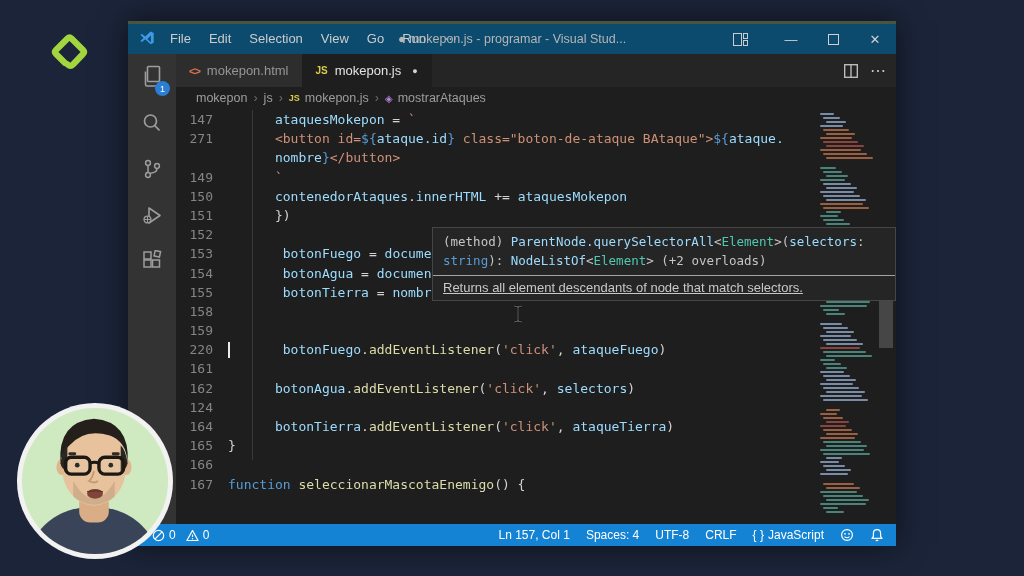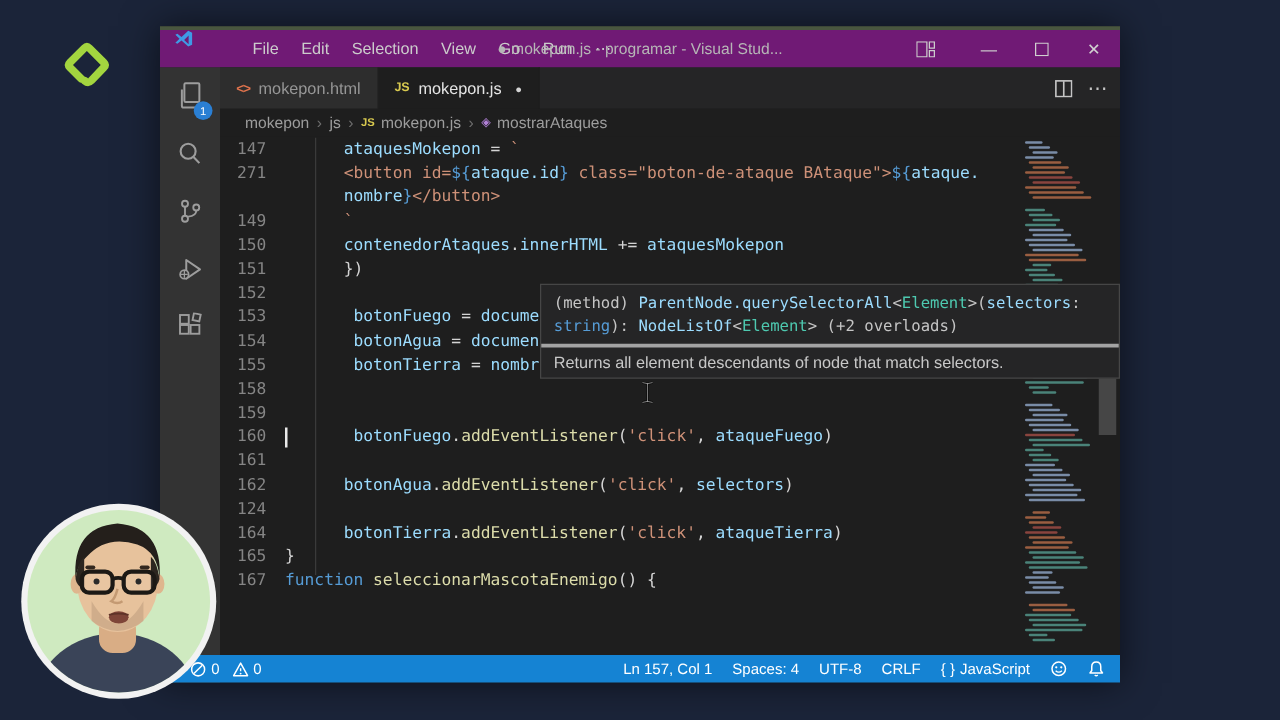--- a/index.html
+++ b/index.html
@@ -5,22 +5,22 @@
   html,body{margin:0;padding:0;background:#10182b;}
   .stage{position:relative;width:1024px;height:576px;background:#1b2439;overflow:hidden;
          font-family:"Liberation Sans",sans-serif;}
   
   .brand{position:absolute;left:46px;top:28px;width:48px;height:50px;}
   
   .vscode{position:absolute;left:128px;top:21px;width:768px;height:525px;background:#1e1e1e;
           box-shadow:0 0 28px rgba(0,0,0,.55);}
   .topline{position:absolute;left:0;top:0;width:100%;height:3px;background:#49563f;}
   
-  .titlebar{position:absolute;left:0;top:3px;width:100%;height:30px;background:#701a75;
-            display:flex;color:#cccccc;font-size:13px;gap:32px;}
+  .titlebar{position:absolute;left:0;top:3px;width:100%;height:30px;background:#0c4a6e;
+            display:flex;align-items:center;color:#cccccc;font-size:13px;}
   .vsc-logo{width:16px;height:16px;margin:0 6px 0 11px;flex:none;}
   .menu-item{padding:0 9px;line-height:30px;cursor:default;}
   .win-title{position:absolute;left:50%;transform:translateX(-50%);top:0;line-height:30px;
              color:#b6b6b6;font-size:12.5px;white-space:nowrap;}
   .tb-right{position:absolute;right:0;top:0;height:30px;display:flex;align-items:center;}
   .layout-ic{margin-right:22px;}
   .win-btn{width:42px;height:30px;display:flex;align-items:center;justify-content:center;
            color:#d0d0d0;font-size:13px;}
   
   .tabbar{position:absolute;left:48px;top:33px;width:720px;height:33px;background:#252526;
@@ -56,22 +56,22 @@
   .indent-guide{position:absolute;left:76px;top:0;width:1px;height:350px;background:#3a3a3a;}
   .caret{position:absolute;left:52px;top:232px;width:2px;height:16px;background:#eaeaea;}
   
   .minimap{position:absolute;left:642px;top:0;width:60px;height:414px;}
   .mm-row{position:absolute;height:2px;border-radius:1px;opacity:.85;}
   .scrollbar-thumb{position:absolute;left:703px;top:188px;width:14px;height:50px;background:rgba(120,120,120,.45);}
   
   .tooltip{position:absolute;left:432px;top:227px;width:464px;background:#252526;
            border:1px solid #464646;box-sizing:border-box;z-index:30;}
   .tt-code{padding:4px 10px 5px 10px;font-family:"DejaVu Sans Mono",monospace;font-size:12.5px;
-           line-height:19px;border-bottom:3px solid #a3a3a3;white-space:pre-wrap;}
-  .tt-desc{padding:4px 10px 5px 10px;font-size:13px;color:#c8c8c8;}
+           line-height:19px;border-bottom:1px solid #a3a3a3;white-space:pre-wrap;}
+  .tt-desc{padding:4px 10px 5px 10px;font-size:13px;color:#c8c8c8;text-decoration:underline;}
   
   .statusbar{position:absolute;left:0;top:503px;width:100%;height:22px;background:#1583d3;
              display:flex;align-items:center;color:#ffffff;font-size:12px;}
   .sb-left{display:flex;align-items:center;gap:10px;padding-left:24px;}
   .sb-right{margin-left:auto;display:flex;align-items:center;gap:16px;padding-right:12px;}
   .sb-item{display:flex;align-items:center;gap:4px;white-space:nowrap;}
   
   .webcam{position:absolute;left:16px;top:402px;width:158px;height:158px;z-index:40;}
   
   .ibeam{position:absolute;left:512px;top:304px;z-index:50;}
@@ -206,26 +206,27 @@
           <div class="code-row"><div class="gutter"></div><div class="code-text">      <span class="tk-var">nombre</span><span class="tk-kw">}</span><span class="tk-str">&lt;/button&gt;</span></div></div>
           <div class="code-row"><div class="gutter">149</div><div class="code-text">      <span class="tk-str">`</span></div></div>
           <div class="code-row"><div class="gutter">150</div><div class="code-text">      <span class="tk-var">contenedorAtaques</span><span class="tk-fg">.</span><span class="tk-var">innerHTML</span><span class="tk-fg"> += </span><span class="tk-var">ataquesMokepon</span></div></div>
           <div class="code-row"><div class="gutter">151</div><div class="code-text">      <span class="tk-fg">})</span></div></div>
           <div class="code-row"><div class="gutter">152</div><div class="code-text"></div></div>
           <div class="code-row"><div class="gutter">153</div><div class="code-text">       <span class="tk-var">botonFuego</span><span class="tk-fg"> = </span><span class="tk-var">docume</span></div></div>
           <div class="code-row"><div class="gutter">154</div><div class="code-text">       <span class="tk-var">botonAgua</span><span class="tk-fg"> = </span><span class="tk-var">documen</span></div></div>
           <div class="code-row"><div class="gutter">155</div><div class="code-text">       <span class="tk-var">botonTierra</span><span class="tk-fg"> = </span><span class="tk-var">nombre</span></div></div>
           <div class="code-row"><div class="gutter">158</div><div class="code-text"></div></div>
           <div class="code-row"><div class="gutter">159</div><div class="code-text"></div></div>
-          <div class="code-row"><div class="gutter">160</div><div class="code-text">       <span class="tk-var">botonFuego</span><span class="tk-fg">.</span><span class="tk-fn">addEventListener</span><span class="tk-fg">(</span><span class="tk-str">'click'</span><span class="tk-fg">, </span><span class="tk-var">ataqueFuego</span><span class="tk-fg">)</span></div></div>
+          <div class="code-row"><div class="gutter">220</div><div class="code-text">       <span class="tk-var">botonFuego</span><span class="tk-fg">.</span><span class="tk-fn">addEventListener</span><span class="tk-fg">(</span><span class="tk-str">'click'</span><span class="tk-fg">, </span><span class="tk-var">ataqueFuego</span><span class="tk-fg">)</span></div></div>
           <div class="code-row"><div class="gutter">161</div><div class="code-text"></div></div>
           <div class="code-row"><div class="gutter">162</div><div class="code-text">      <span class="tk-var">botonAgua</span><span class="tk-fg">.</span><span class="tk-fn">addEventListener</span><span class="tk-fg">(</span><span class="tk-str">'click'</span><span class="tk-fg">, </span><span class="tk-var">selectors</span><span class="tk-fg">)</span></div></div>
           <div class="code-row"><div class="gutter">124</div><div class="code-text"></div></div>
           <div class="code-row"><div class="gutter">164</div><div class="code-text">      <span class="tk-var">botonTierra</span><span class="tk-fg">.</span><span class="tk-fn">addEventListener</span><span class="tk-fg">(</span><span class="tk-str">'click'</span><span class="tk-fg">, </span><span class="tk-var">ataqueTierra</span><span class="tk-fg">)</span></div></div>
           <div class="code-row"><div class="gutter">165</div><div class="code-text"><span class="tk-fg">}</span></div></div>
+          <div class="code-row"><div class="gutter">166</div><div class="code-text"></div></div>
           <div class="code-row"><div class="gutter">167</div><div class="code-text"><span class="tk-kw">function</span><span class="tk-fn"> seleccionarMascotaEnemigo</span><span class="tk-fg">() {</span></div></div>
         </div>
       <div class="caret"></div>
       <div class="minimap" id="minimap">
           <div class="mm-row" style="top: 3px; left: 2px; width: 14px; background: rgb(138, 160, 191);"></div>
           <div class="mm-row" style="top: 7px; left: 5px; width: 17px; background: rgb(138, 160, 191);"></div>
           <div class="mm-row" style="top: 11px; left: 8px; width: 20px; background: rgb(138, 160, 191);"></div>
           <div class="mm-row" style="top: 15px; left: 2px; width: 23px; background: rgb(138, 160, 191);"></div>
           <div class="mm-row" style="top: 19px; left: 5px; width: 26px; background: rgb(176, 106, 72);"></div>
           <div class="mm-row" style="top: 23px; left: 8px; width: 29px; background: rgb(176, 106, 72);"></div>

